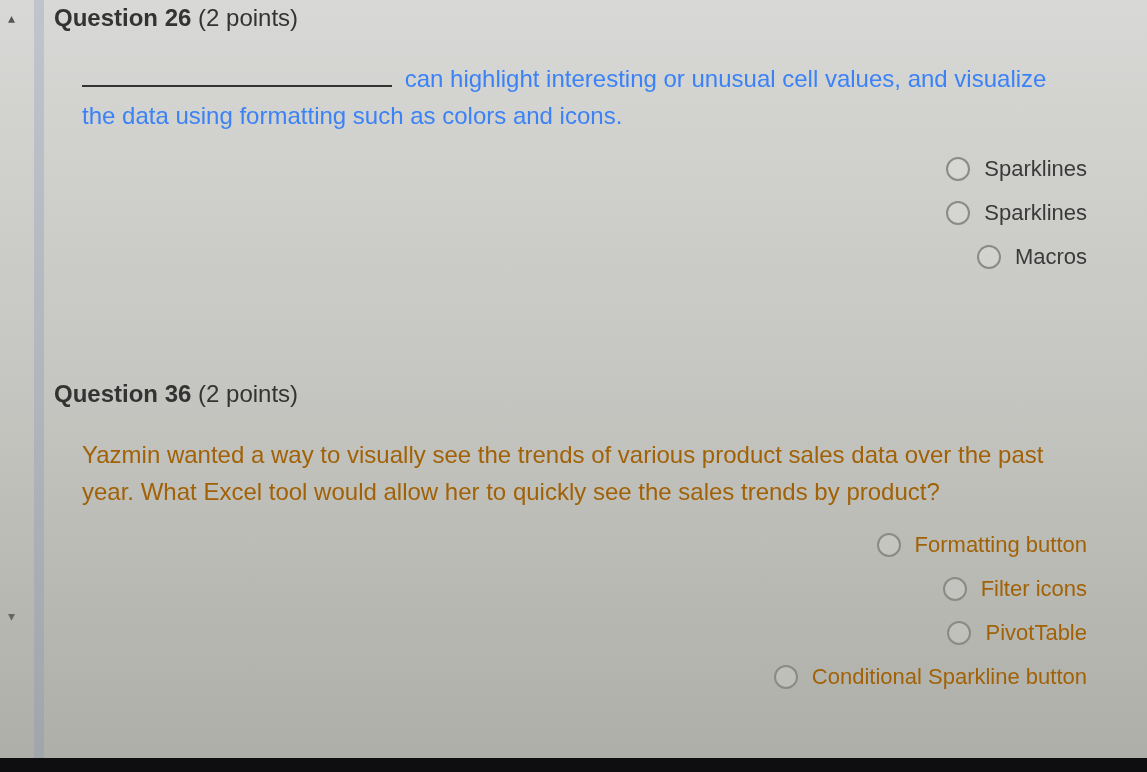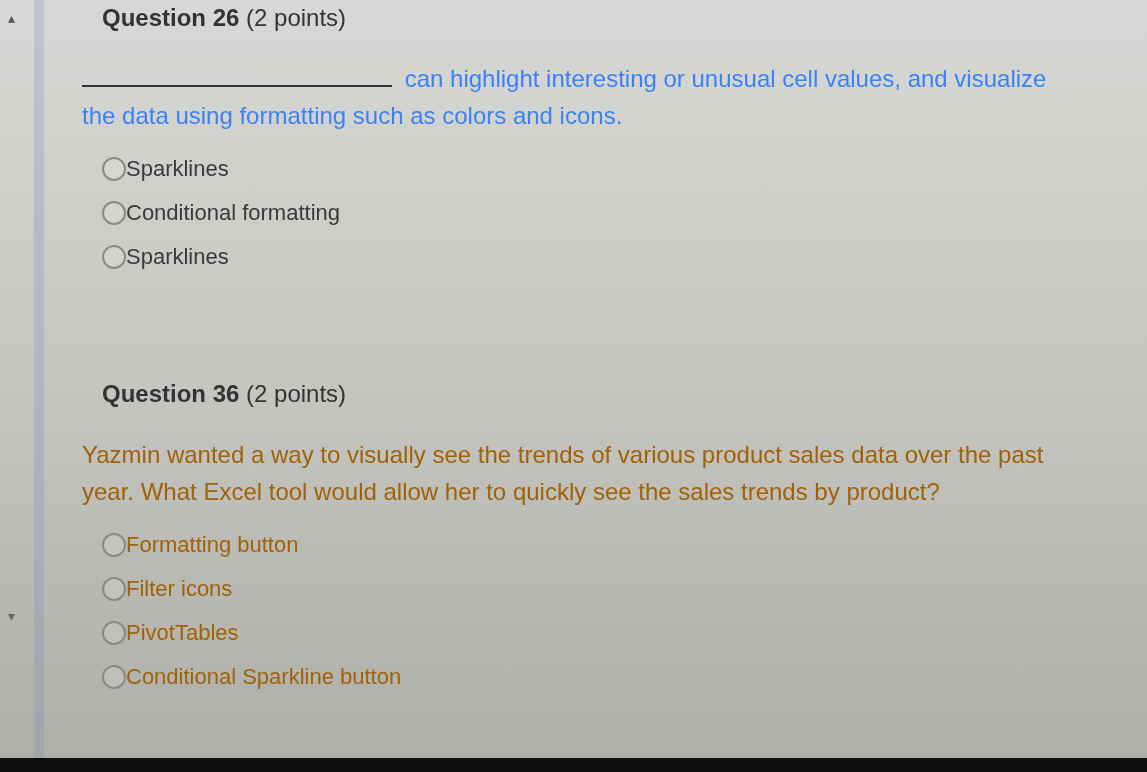--- a/index.html
+++ b/index.html
@@ -30,21 +30,20 @@
       user-select: none;
     }
     .question-block { position: absolute; left: 54px; right: 60px; }
     .q26 { top: 4px; }
     .q27 { top: 380px; }
     .q-header {
       font-size: 24px;
       font-weight: 400;
       color: #333;
       margin-bottom: 28px;
-      margin-left: 48px;
     }
     .q-header .bold { font-weight: 700; }
     .q-body {
       font-size: 24px;
       line-height: 1.55;
       color: #3b82f6;
       margin-left: 28px;
       margin-right: 20px;
       margin-bottom: 22px;
     }
@@ -58,21 +57,23 @@
     }
     .options {
       margin-left: 48px;
       display: flex;
       flex-direction: column;
       gap: 18px;
     }
     .option-row {
       display: flex;
       align-items: center;
+      gap: 14px;
       cursor: pointer;
+      justify-content: flex-end;
     }
     .radio-outer {
       width: 24px;
       height: 24px;
       border: 2px solid #8a8a86;
       border-radius: 50%;
       background: rgba(255,255,255,0.15);
       flex-shrink: 0;
     }
     .option-label {
@@ -111,25 +112,25 @@
   <div class="q-body">
     <span class="blank-line"></span><span> can highlight interesting or unusual cell values, and visualize the data using  formatting such as colors and  icons.</span>
   </div>
   <div class="options">
     <div class="option-row">
       <span class="radio-outer"></span>
       <span class="option-label">Sparklines</span>
     </div>
     <div class="option-row">
       <span class="radio-outer"></span>
-      <span class="option-label">Conditional formatting</span>
+      <span class="option-label">Sparklines</span>
     </div>
     <div class="option-row">
       <span class="radio-outer"></span>
-      <span class="option-label">Sparklines</span>
+      <span class="option-label">Macros</span>
     </div>
   </div>
 </div>
 
 <div class="question-block q27">
   <div class="q-header">
     <span class="bold">Question 36</span>
     <span>(2 points)</span>
   </div>
   <div class="q-body">Yazmin wanted a way to visually see the trends of various product sales data over the past year. What Excel tool would allow her to quickly see the sales trends by product?</div>
@@ -137,21 +138,21 @@
     <div class="option-row">
       <span class="radio-outer"></span>
       <span class="option-label">Formatting button</span>
     </div>
     <div class="option-row">
       <span class="radio-outer"></span>
       <span class="option-label">Filter icons</span>
     </div>
     <div class="option-row">
       <span class="radio-outer"></span>
-      <span class="option-label">PivotTables</span>
+      <span class="option-label">PivotTable</span>
     </div>
     <div class="option-row">
       <span class="radio-outer"></span>
       <span class="option-label">Conditional Sparkline button</span>
     </div>
   </div>
 </div>
 
 <div class="bottom-nav-caret">▾</div>
 

